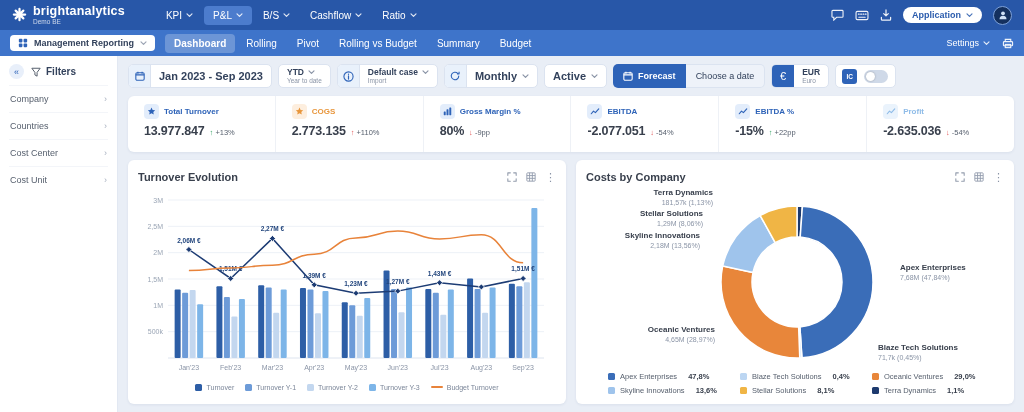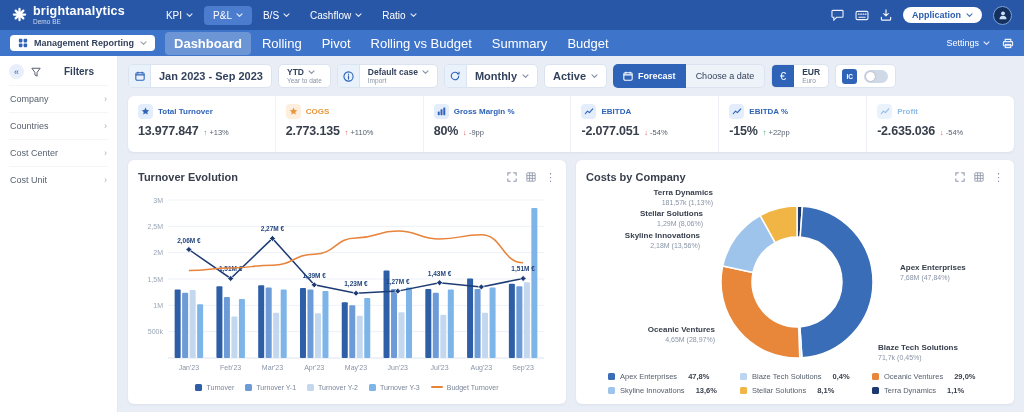--- a/index.html
+++ b/index.html
@@ -18,30 +18,30 @@
 .top-right{margin-left:auto;display:flex;align-items:center;gap:11px;}
 .icon-btn{display:flex;align-items:center;justify-content:center;cursor:pointer;color:inherit;opacity:.92;}
 .app-pill{background:#fff;color:#2b5cad;font-size:9px;font-weight:bold;padding:3px 9px;border-radius:11px;display:flex;align-items:center;gap:5px;cursor:pointer;}
 .avatar{width:19px;height:19px;border-radius:50%;background:#14305e;border:1.5px solid #7ea1d8;display:flex;align-items:center;justify-content:center;color:#cfe0f5;cursor:pointer;}
 
 .subbar{height:26px;background:#3e74ca;display:flex;align-items:center;padding:0 10px;color:#fff;gap:10px;}
 .workspace-pill{background:#fff;color:#33425c;font-size:9px;font-weight:bold;padding:3px 8px;border-radius:4px;display:flex;align-items:center;gap:6px;cursor:pointer;}
 .workspace-pill .grid-ic{color:#2e63b8;display:flex;}
 .workspace-pill .caret{color:#8a94a6;}
 .tabs{display:flex;gap:2px;}
-.tab{font-size:13px;padding:4px 9px;border-radius:4px;cursor:pointer;white-space:nowrap;}
+.tab{font-size:10px;padding:4px 9px;border-radius:4px;cursor:pointer;white-space:nowrap;}
 .tab.active{background:rgba(255,255,255,.24);font-weight:bold;}
 .sub-right{margin-left:auto;display:flex;align-items:center;gap:12px;font-size:9px;}
 .settings{display:flex;align-items:center;gap:4px;cursor:pointer;}
 
 .content{display:flex;height:356px;}
 .sidebar{width:118px;background:#fff;border-right:1px solid #e2e8f2;padding:8px 9px;flex-shrink:0;}
 .sidebar-head{display:flex;align-items:center;gap:7px;margin-bottom:6px;}
 .collapse-btn{width:15px;height:15px;border-radius:50%;background:#e8effa;color:#2e63b8;font-size:9px;display:flex;align-items:center;justify-content:center;cursor:pointer;}
-.filters-title{display:flex;align-items:flex-end;gap:23px;font-size:10px;font-weight:bold;color:#33425c;}
+.filters-title{display:flex;align-items:flex-end;gap:5px;font-size:10px;font-weight:bold;color:#33425c;}
 .funnel{color:#57606e;display:flex;}
 .sidebar-item{display:flex;align-items:center;justify-content:space-between;font-size:9px;color:#57606e;padding:8px 1px;cursor:pointer;border-top:1px solid #f3f5f9;}
 .chev{color:#a7b0bf;font-size:9px;}
 .main{flex:1;min-width:0;padding:8px 10px;display:flex;flex-direction:column;gap:8px;}
 
 .toolbar{display:flex;align-items:center;gap:6px;height:24px;}
 .pill{background:#fff;border:1px solid #dbe3f0;border-radius:5px;height:24px;display:flex;align-items:center;color:#33425c;overflow:hidden;flex-shrink:0;cursor:pointer;}
 .icon-seg{width:22px;height:100%;background:#e9f1fb;color:#2e63b8;display:flex;align-items:center;justify-content:center;border-right:1px solid #dbe3f0;flex-shrink:0;}
 .pill .txt{padding:0 8px;font-size:11px;font-weight:bold;display:flex;align-items:center;gap:5px;white-space:nowrap;}
 .two-line{padding:0 8px;display:flex;flex-direction:column;justify-content:center;line-height:1.2;}
@@ -50,21 +50,21 @@
 .caret-g{color:#8a94a6;display:flex;}
 .combo{display:flex;flex-shrink:0;}
 .btn-forecast{background:#2e63b8;color:#fff;height:24px;display:flex;align-items:center;gap:5px;padding:0 10px;font-size:9px;font-weight:bold;border-radius:5px 0 0 5px;cursor:pointer;}
 .btn-choose{background:#eef2f9;color:#33425c;height:24px;display:flex;align-items:center;padding:0 10px;font-size:9px;border:1px solid #dbe3f0;border-left:none;border-radius:0 5px 5px 0;cursor:pointer;white-space:nowrap;}
 .euro-seg{width:22px;height:100%;background:#2e63b8;color:#fff;font-size:11px;display:flex;align-items:center;justify-content:center;flex-shrink:0;}
 .ic-badge{width:15px;height:15px;border-radius:3px;background:#2e63b8;color:#fff;font-size:6.5px;font-weight:bold;display:flex;align-items:center;justify-content:center;margin-left:6px;}
 .toggle{width:24px;height:13px;border-radius:7px;background:#cfd9e8;margin:0 7px;position:relative;cursor:pointer;}
 .toggle .knob{width:9px;height:9px;border-radius:50%;background:#fff;position:absolute;top:2px;left:2px;box-shadow:0 0 2px rgba(0,0,0,.3);}
 
 .kpi-strip{background:#fff;border-radius:6px;display:flex;box-shadow:0 1px 3px rgba(44,66,110,.08);height:56px;}
-.kpi{flex:1;padding:8px 10px 18px;border-right:1px solid #eef1f6;min-width:0;cursor:pointer;}
+.kpi{flex:1;padding:8px 10px 18px;border-right:1px solid #eef1f6;min-width:0;cursor:pointer;margin-left:6px;}
 .kpi:last-child{border-right:none;}
 .kpi-top{display:flex;align-items:center;gap:5px;}
 .kpi-icon{width:15px;height:15px;border-radius:4px;display:flex;align-items:center;justify-content:center;flex-shrink:0;}
 .kpi-label{font-size:8px;font-weight:bold;white-space:nowrap;overflow:hidden;}
 .kpi-vrow{display:flex;align-items:baseline;gap:5px;margin-top:5px;}
 .kpi-value{font-size:12.5px;font-weight:bold;color:#39404d;white-space:nowrap;letter-spacing:-.2px;}
 .kpi-delta{font-size:7.5px;color:#57606e;white-space:nowrap;}
 .kpi-delta .arr{font-weight:bold;}
 
 .charts-row{display:flex;gap:10px;flex:1;min-height:0;}

